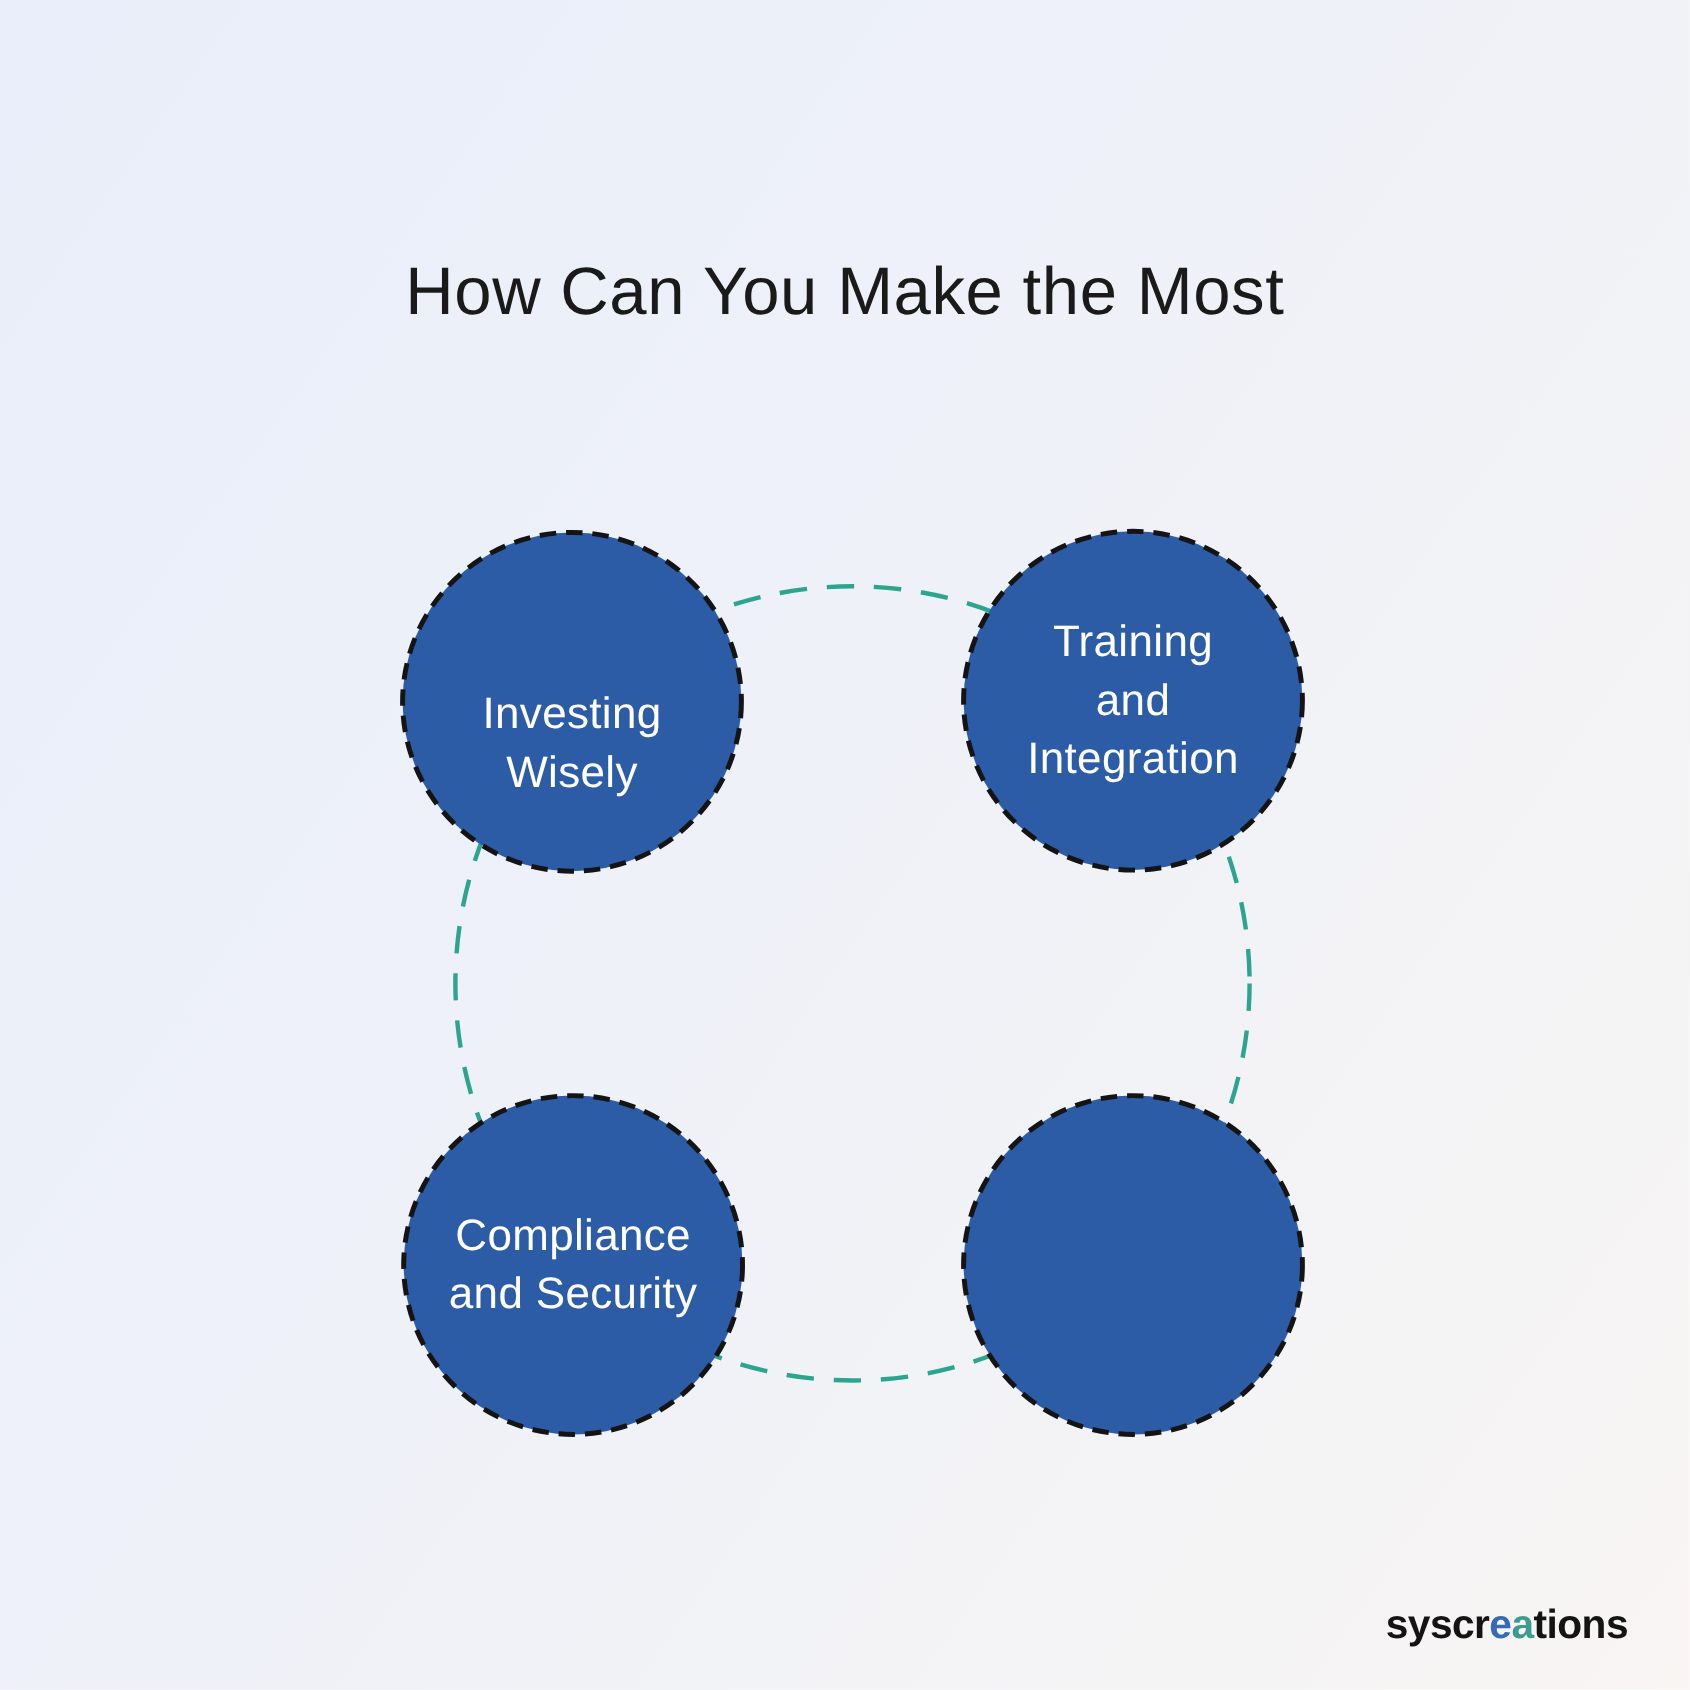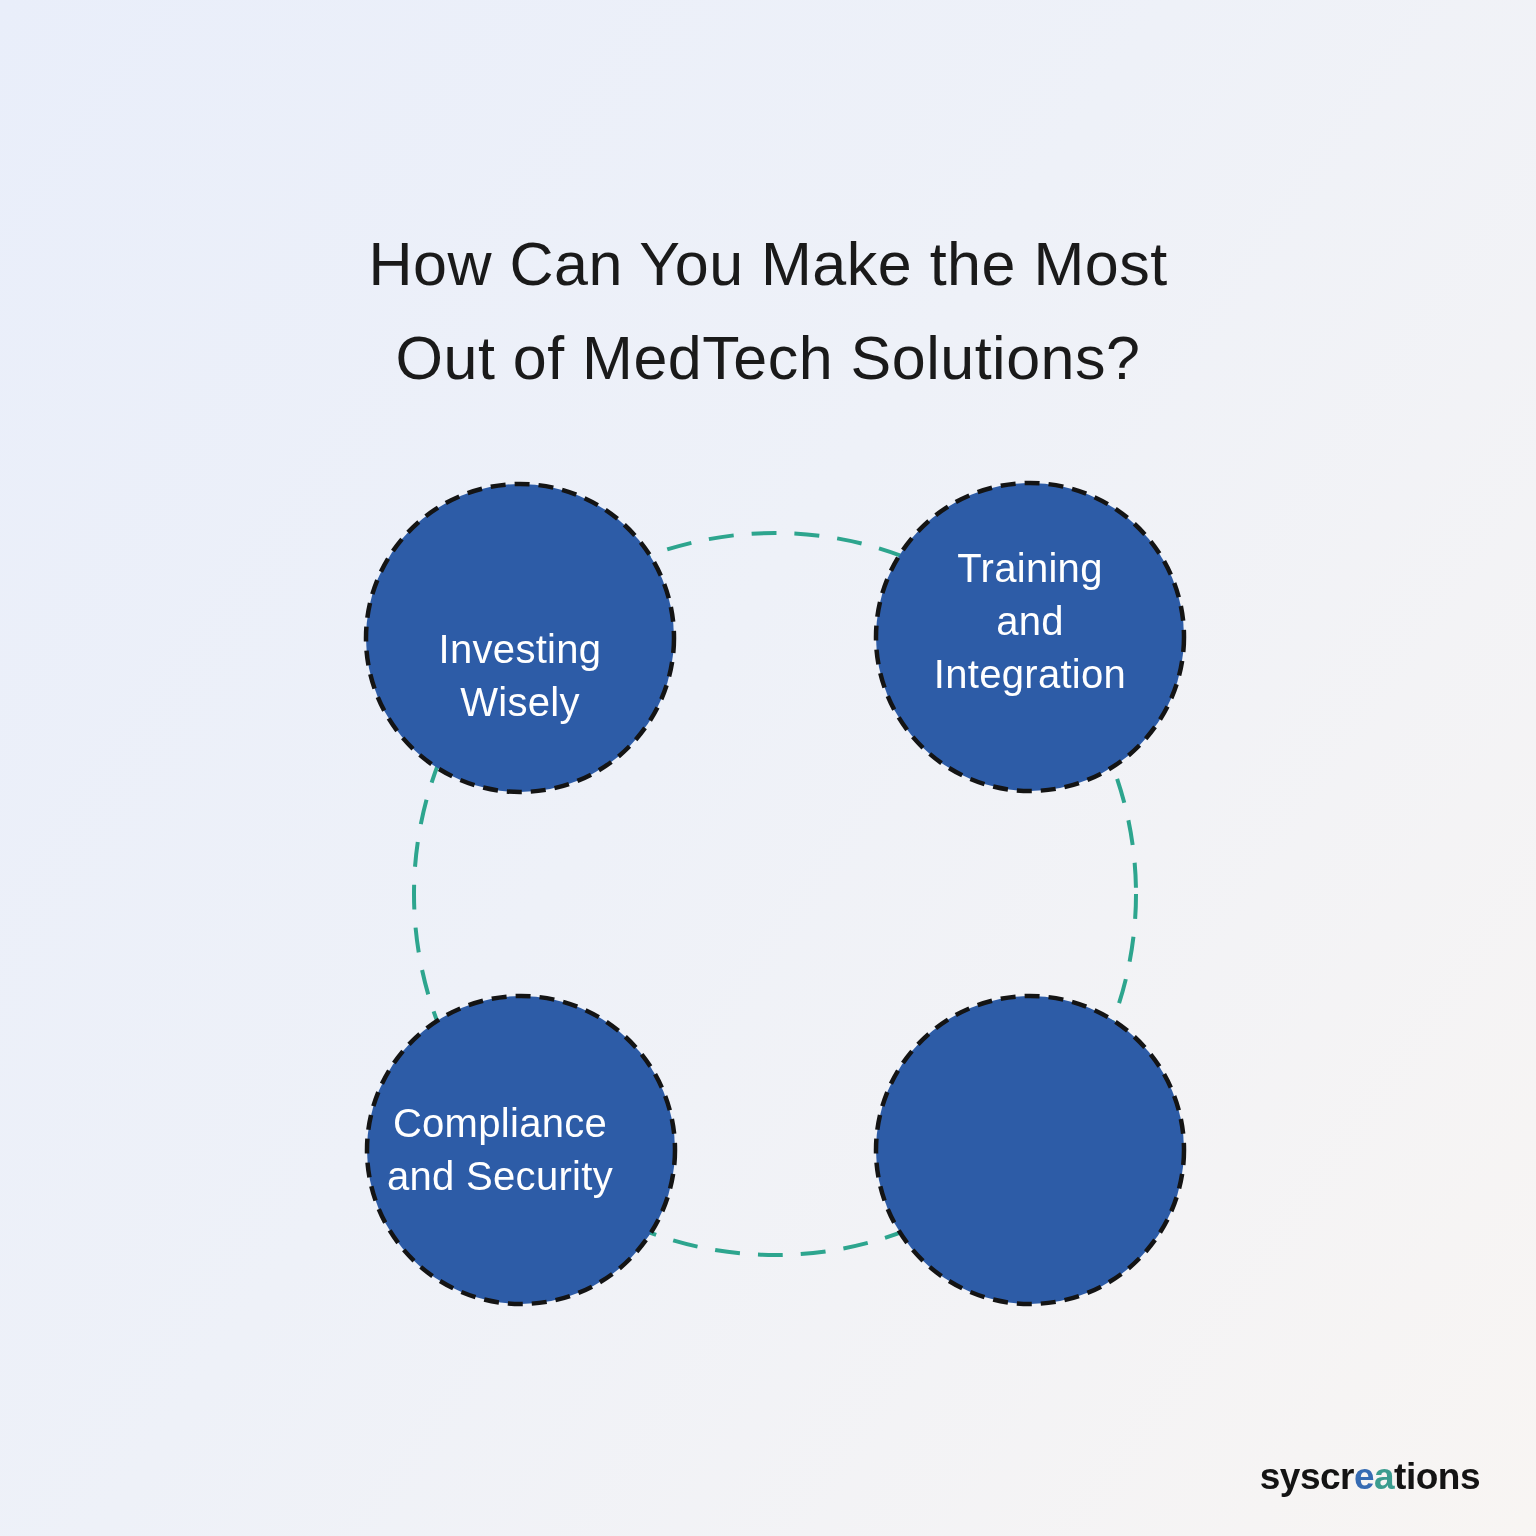--- a/index.html
+++ b/index.html
@@ -63,43 +63,42 @@
     width: 290px;
     text-align: center;
     color: var(--label-ink);
     font-size: 40px;
     font-weight: 500;
     line-height: 1.32;
     white-space: pre-line;
     letter-spacing: 0.3px;
   }
   .node-label.tl { left: 520px; top: 676px; }
-  .node-label.tr { left: 1030px; top: 621px; }
-  .node-label.bl { left: 500px; top: 1150px; }
+  .node-label.tr { left: 1030px; top: 637px; }
+  .node-label.bl { left: 521px; top: 1150px; }
   .node-label.br { left: 1030px; top: 1150px; }
   .logo {
     position: absolute;
     right: 56px;
     bottom: 38px;
     font-size: 37px;
     font-weight: 700;
     letter-spacing: -0.5px;
     color: var(--logo-ink);
   }
   .logo .e { color: var(--logo-blue); }
   .logo .a { color: var(--logo-teal); }
 </style>
 </head>
 <body>
 
 <div class="canvas">
 
   <div class="title">
     <div>How Can You Make the Most</div>
-    <div>Out of MedTech Solutions?</div>
   </div>
 
   <svg class="diagram-svg" viewBox="0 0 1536 1536">
     <circle class="connector-ring" cx="775" cy="894" r="361"></circle>
     <circle class="node-circle" cx="520" cy="638" r="154"></circle>
     <circle class="node-circle" cx="1030" cy="637" r="154"></circle>
     <circle class="node-circle" cx="521" cy="1150" r="154"></circle>
     <circle class="node-circle" cx="1030" cy="1150" r="154"></circle>
   </svg>
 

